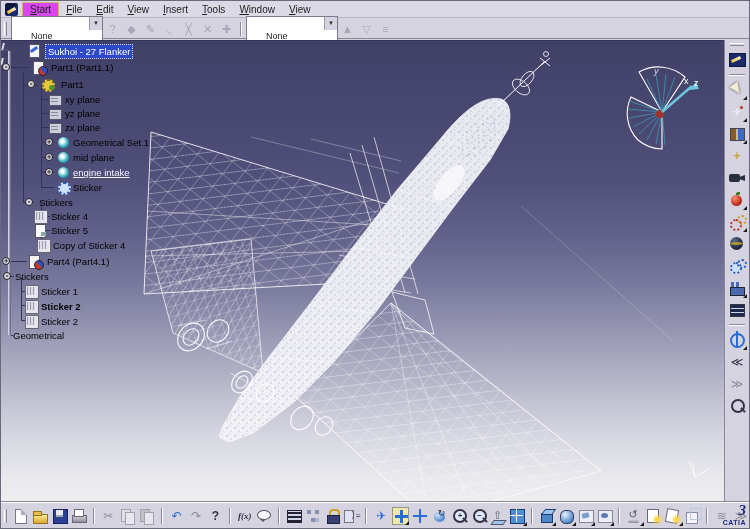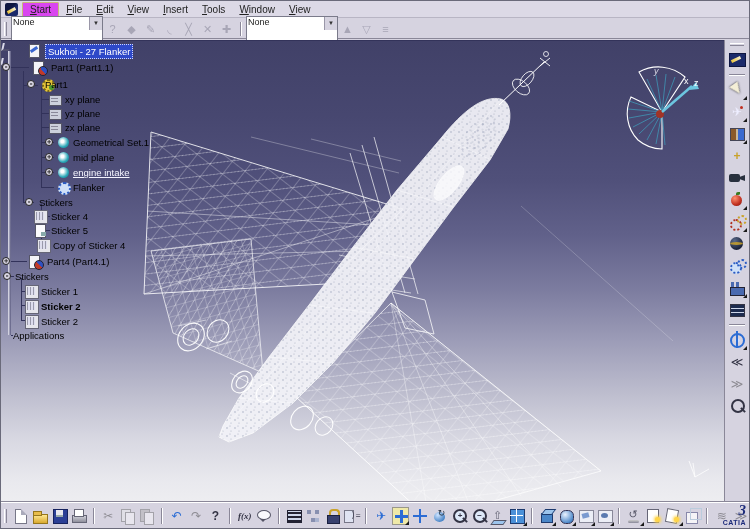--- a/index.html
+++ b/index.html
@@ -16,21 +16,21 @@
            background:linear-gradient(90deg,#e8c23a,#f6f0d0);transform:rotate(-28deg);}
   .mi{display:inline-block;font-size:10px;color:#222;padding:1px 7px;cursor:default;}
   .mi::first-letter{text-decoration:underline;}
   .mi.active{background:#d946ef;border:1px solid #c8b878;border-radius:1px;}
 
   
   #toolbar{position:absolute;left:0;top:18px;width:750px;height:20px;background:#d6d3e0;
            border-bottom:1px solid #8a8798;display:flex;align-items:center;}
   .grip{width:3px;height:14px;margin:0 4px 0 3px;border-left:1px solid #fff;border-right:1px solid #8a8798;}
   .combo{width:92px;height:26px;background:#fff;border:1px solid #7a7a8a;display:flex;
-         align-items:flex-start;font-size:9px;color:#222;padding-left:1px;position:relative;}
+         align-items:flex-end;font-size:9px;color:#222;padding-left:19px;position:relative;}
   .combo .cArr{position:absolute;right:0;top:0;width:13px;height:13px;background:#d6d3e0;
          border-left:1px solid #9a97a8;color:#333;font-size:6px;line-height:13px;text-align:center;}
   .ti{width:17px;height:16px;display:inline-block;text-align:center;font-size:11px;
       line-height:16px;color:#a8a6b6;margin:0 1px;}
   .tsep{width:2px;height:14px;margin:0 4px;border-left:1px solid #8a8798;border-right:1px solid #fff;}
 
   
   #viewport{position:absolute;left:0;top:39px;width:750px;height:464px;
      background:linear-gradient(180deg,#414168 0%,#474770 16%,#50507a 30%,#61618a 42%,
         #7d7da0 54%,#9d9db8 65%,#bdbdce 76%,#d8d8e2 86%,#e9e9ee 95%,#eeeef1 100%);
@@ -339,21 +339,21 @@
           <span class="tlabel sel" style="left: 44px;">Sukhoi - 27 Flanker</span>
         </div>
         <div class="trow" style="top: 20px; left: 0px;">
           <span class="knob" style="left: 1px; top: 2px;">-</span>
           <span class="tic t-part" style="left: 32px; top: 0px;"></span>
           <span class="tlabel" style="left: 50px;">Part1 (Part1.1)</span>
         </div>
         <div class="trow" style="top: 37px; left: 0px;">
           <span class="knob" style="left: 26px; top: 2px;">-</span>
           <span class="tic t-gear-y" style="left: 40px; top: 0px;"></span>
-          <span class="tlabel" style="left: 44px;">Part1</span>
+          <span class="tlabel" style="left: 60px;">Part1</span>
         </div>
         <div class="trow" style="top: 52px; left: 0px;">
           <span class="tic t-plane" style="left: 47px; top: 0px;"></span>
           <span class="tlabel" style="left: 64px;">xy plane</span>
         </div>
         <div class="trow" style="top: 66px; left: 0px;">
           <span class="tic t-plane" style="left: 47px; top: 0px;"></span>
           <span class="tlabel" style="left: 64px; text-align: center;">yz plane</span>
         </div>
         <div class="trow" style="top: 80px; left: 0px;">
@@ -370,21 +370,21 @@
           <span class="tic t-swirl" style="left: 56px; top: 0px;"></span>
           <span class="tlabel" style="left: 72px;">mid plane</span>
         </div>
         <div class="trow" style="top: 125px; left: 0px;">
           <span class="knob" style="left: 44px; top: 2px;">+</span>
           <span class="tic t-swirl" style="left: 56px; top: 0px;"></span>
           <span class="tlabel uline" style="left: 72px;">engine intake</span>
         </div>
         <div class="trow" style="top: 140px; left: 0px;">
           <span class="tic t-body" style="left: 56px; top: 0px;"></span>
-          <span class="tlabel" style="left: 72px;">Flanker</span>
+          <span class="tlabel" style="left: 72px;">Sticker</span>
         </div>
         <div class="trow" style="top: 155px; left: 0px;">
           <span class="knob" style="left: 24px; top: 2px;">-</span>
           <span class="tlabel" style="left: 38px;">Stickers</span>
         </div>
         <div class="trow" style="top: 169px; left: 0px;">
           <span class="tic t-sticker" style="left: 33px; top: 0px;"></span>
           <span class="tlabel" style="left: 50px;">Sticker 4</span>
         </div>
         <div class="trow" style="top: 183px; left: 0px;">
@@ -410,21 +410,21 @@
         </div>
         <div class="trow" style="top: 259px; left: 0px;">
           <span class="tic t-sticker" style="left: 24px; top: 0px;"></span>
           <span class="tlabel" style="left: 40px; font-weight: bold;">Sticker 2</span>
         </div>
         <div class="trow" style="top: 274px; left: 0px;">
           <span class="tic t-sticker" style="left: 24px; top: 0px;"></span>
           <span class="tlabel" style="left: 40px;">Sticker 2</span>
         </div>
         <div class="trow" style="top: 288px; left: 0px;">
-          <span class="tlabel" style="left: 12px;">Applications</span>
+          <span class="tlabel" style="left: 12px;">Geometrical</span>
         </div>
       </div>
   </div>
 
   <div id="rtb">
     <span class="hgrip"></span>
   <span class="ri ic-workbench"></span>
       <span class="rsep"></span>
       <span class="ri ic-select">
         <b class="sub"></b>

